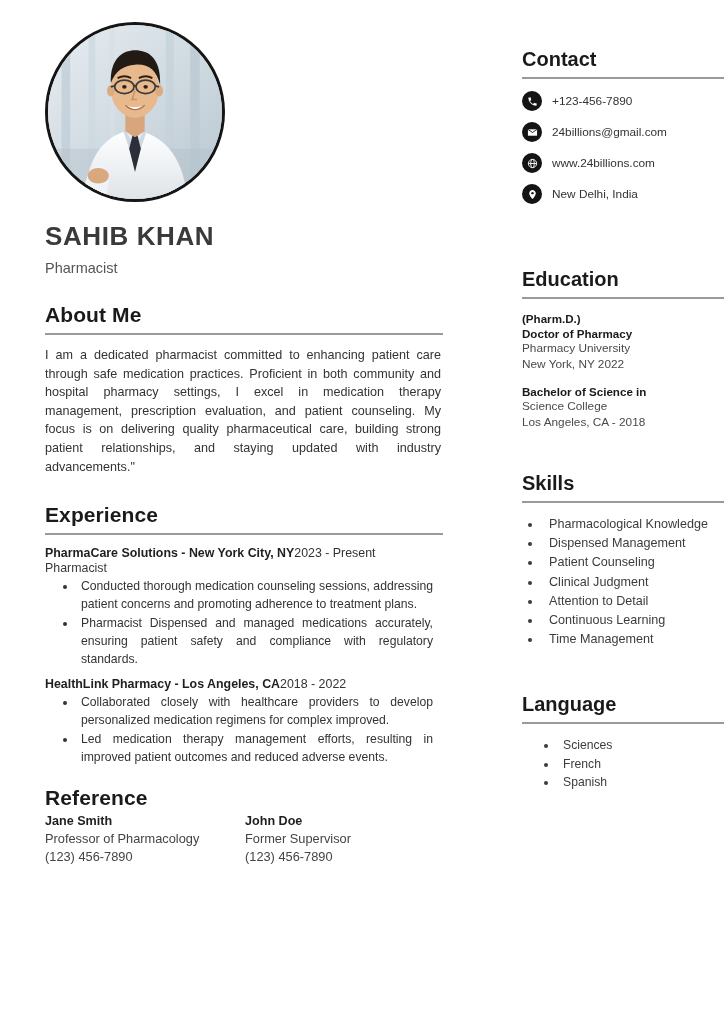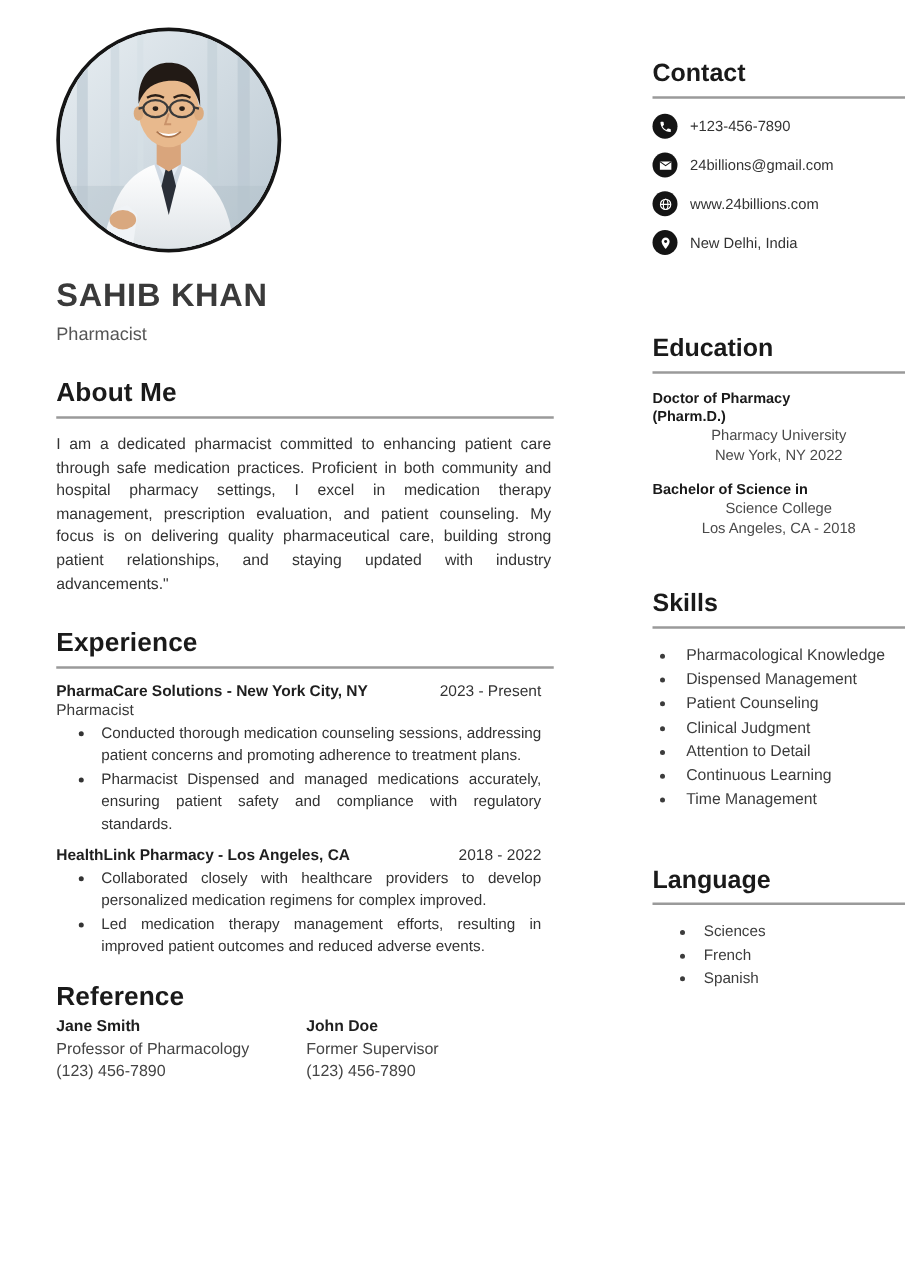--- a/index.html
+++ b/index.html
@@ -58,21 +58,21 @@
   .about-text {
     font-size:12.6px;
     line-height:18.6px;
     color:#333;
     text-align:justify;
     width:396px;
   }
 
   .job { margin-bottom:3px; }
   .job-head {
-    display:flex; justify-content:space-between; align-items:baseline;
+    display:flex; align-items:baseline;
     width:388px;
   }
   .job-company { font-size:12.4px; font-weight:bold; color:#1f1f1f; }
   .job-dates { font-size:12.4px; color:#333; }
   .job-role { font-size:12.4px; color:#3a3a3a; margin-top:1px; }
   .job ul { margin:2px 0 0 32px; }
   .job li {
     font-size:12.2px;
     line-height:18px;
     color:#333;
@@ -116,21 +116,21 @@
     background:#141414;
     display:flex; align-items:center; justify-content:center;
     flex:0 0 20px;
     margin-right:10px;
   }
   .cicon svg { display:block; }
   .ctext { font-size:11.8px; color:#333; }
 
   .edu-item { margin-bottom:12px; }
   .edu-deg { font-size:11.6px; font-weight:bold; color:#1a1a1a; line-height:15px; }
-  .edu-sub { font-size:11.8px; color:#4a4a4a; line-height:15.5px;text-align:center; }
+  .edu-sub { font-size:11.8px; color:#4a4a4a; line-height:15.5px; }
 
   .skill-list { margin:0 0 0 20px; }
   .skill-list li {
     font-size:12.6px;
     line-height:19.2px;
     color:#3c3c3c;
     padding-left:7px;
   }
   .lang-list { margin:0 0 0 36px; }
   .lang-list li {
@@ -312,22 +312,22 @@
           <span class="ctext">New Delhi, India</span>
         </div>
       </div>
     </div>
 
     <div class="sec-r" style="margin-top:64px;">
       <div class="sec-title-r">Education</div>
       <div class="rule-right"></div>
 
       <div class="edu-item">
+        <div class="edu-deg">(Pharm.D.)</div>
         <div class="edu-deg">Doctor of Pharmacy</div>
-        <div class="edu-deg">(Pharm.D.)</div>
         <div class="edu-sub">Pharmacy University</div>
         <div class="edu-sub">New York, NY 2022</div>
       </div>
 
       <div class="edu-item">
         <div class="edu-deg">Bachelor of Science in</div>
         <div class="edu-sub">Science College</div>
         <div class="edu-sub">Los Angeles, CA - 2018</div>
       </div>
     </div>

